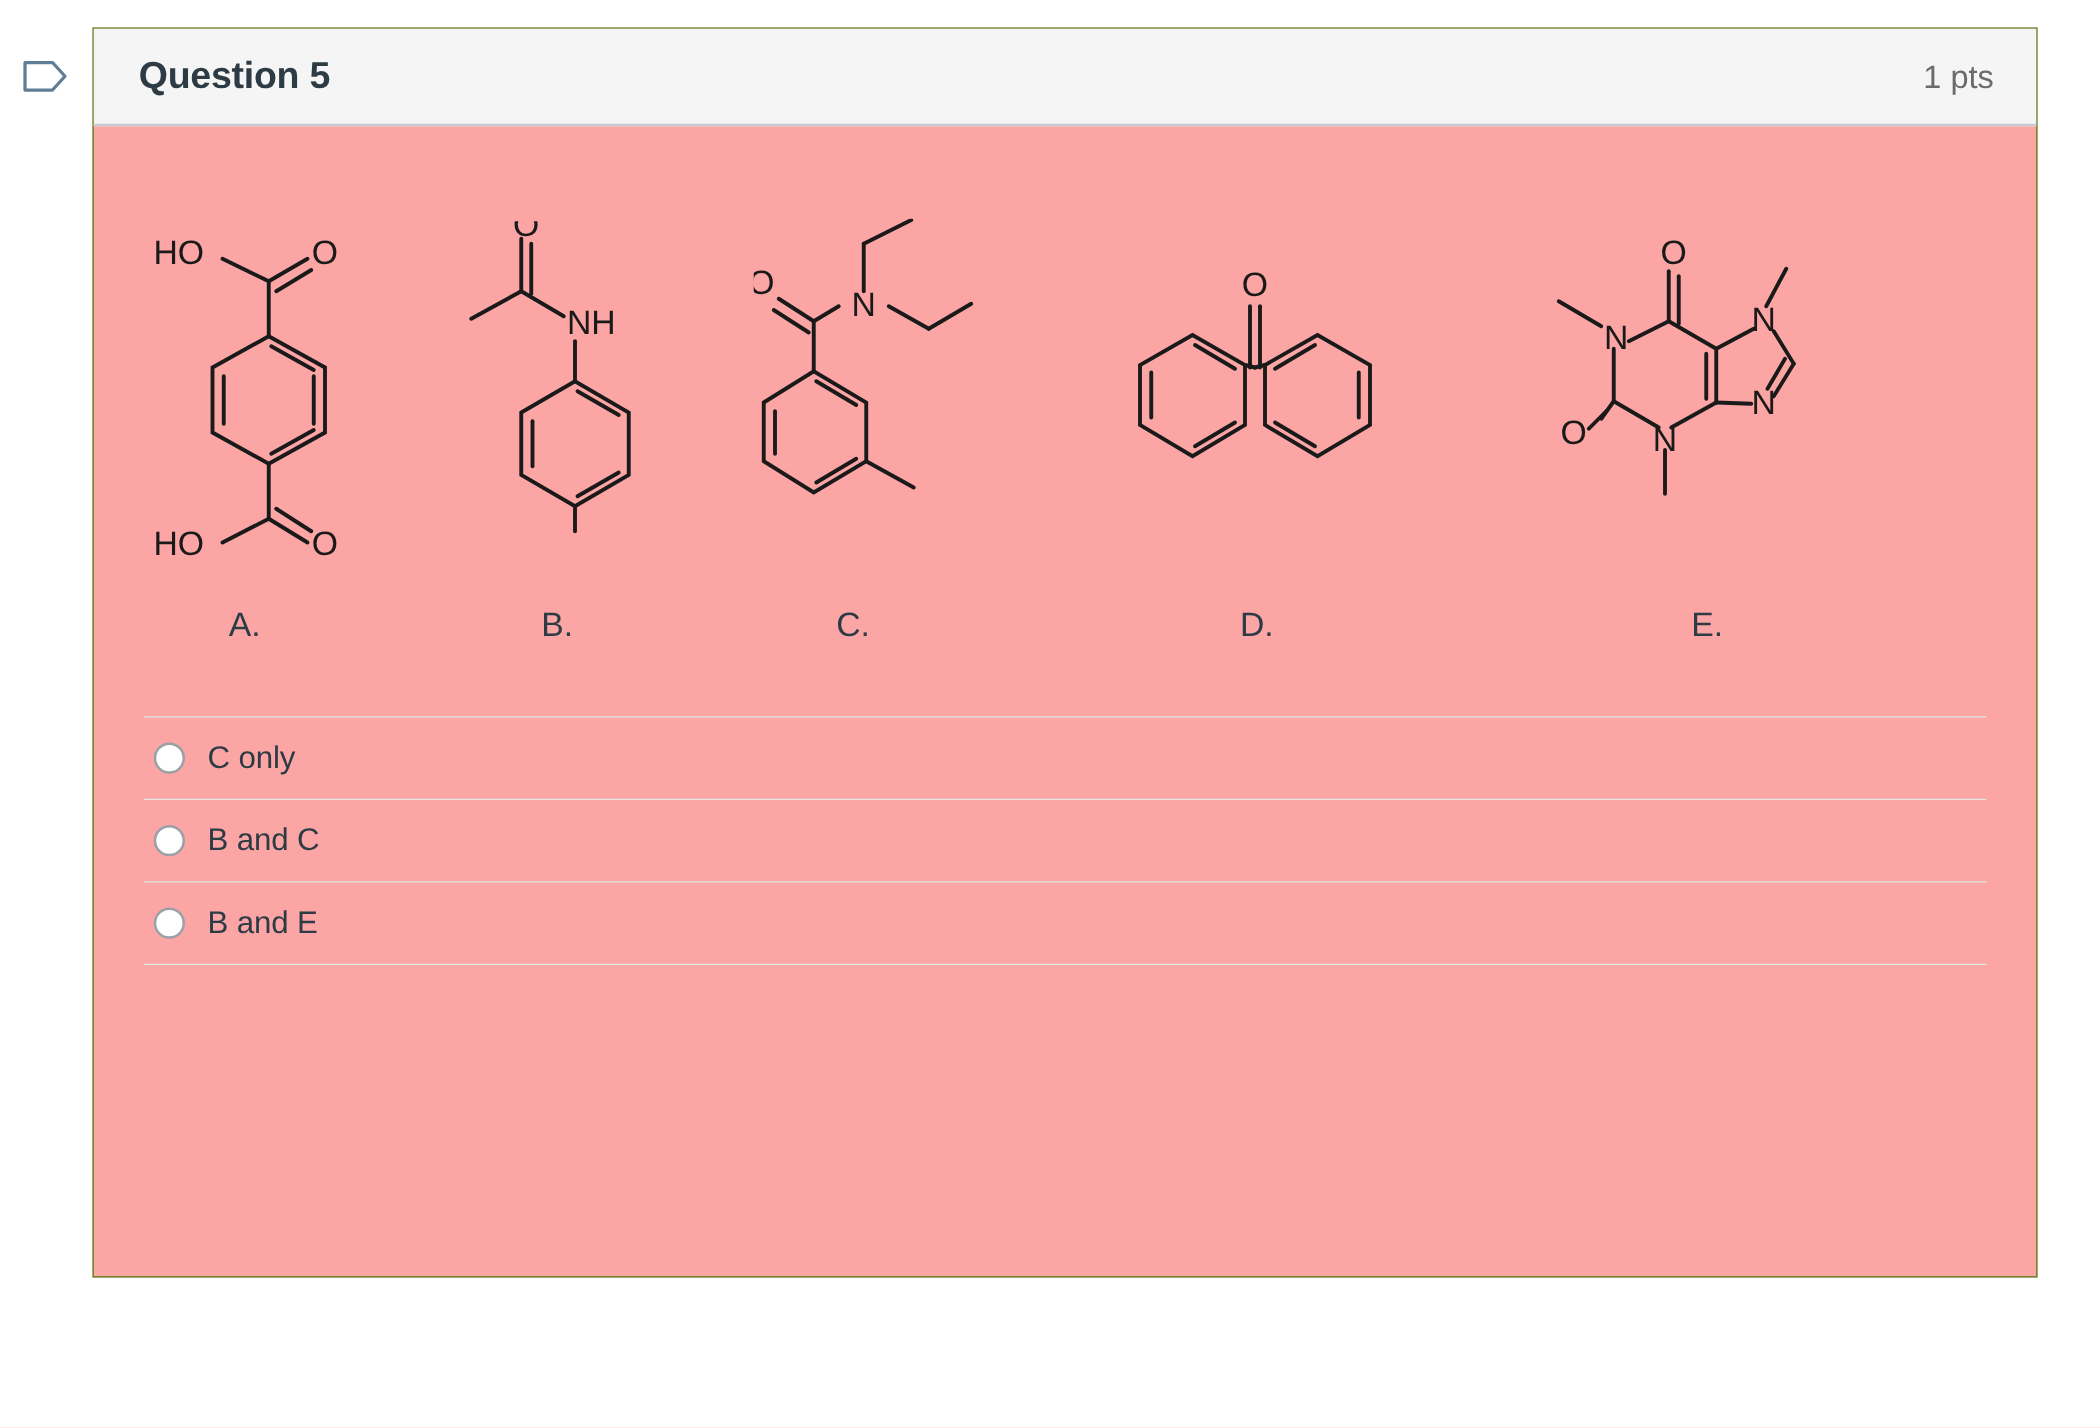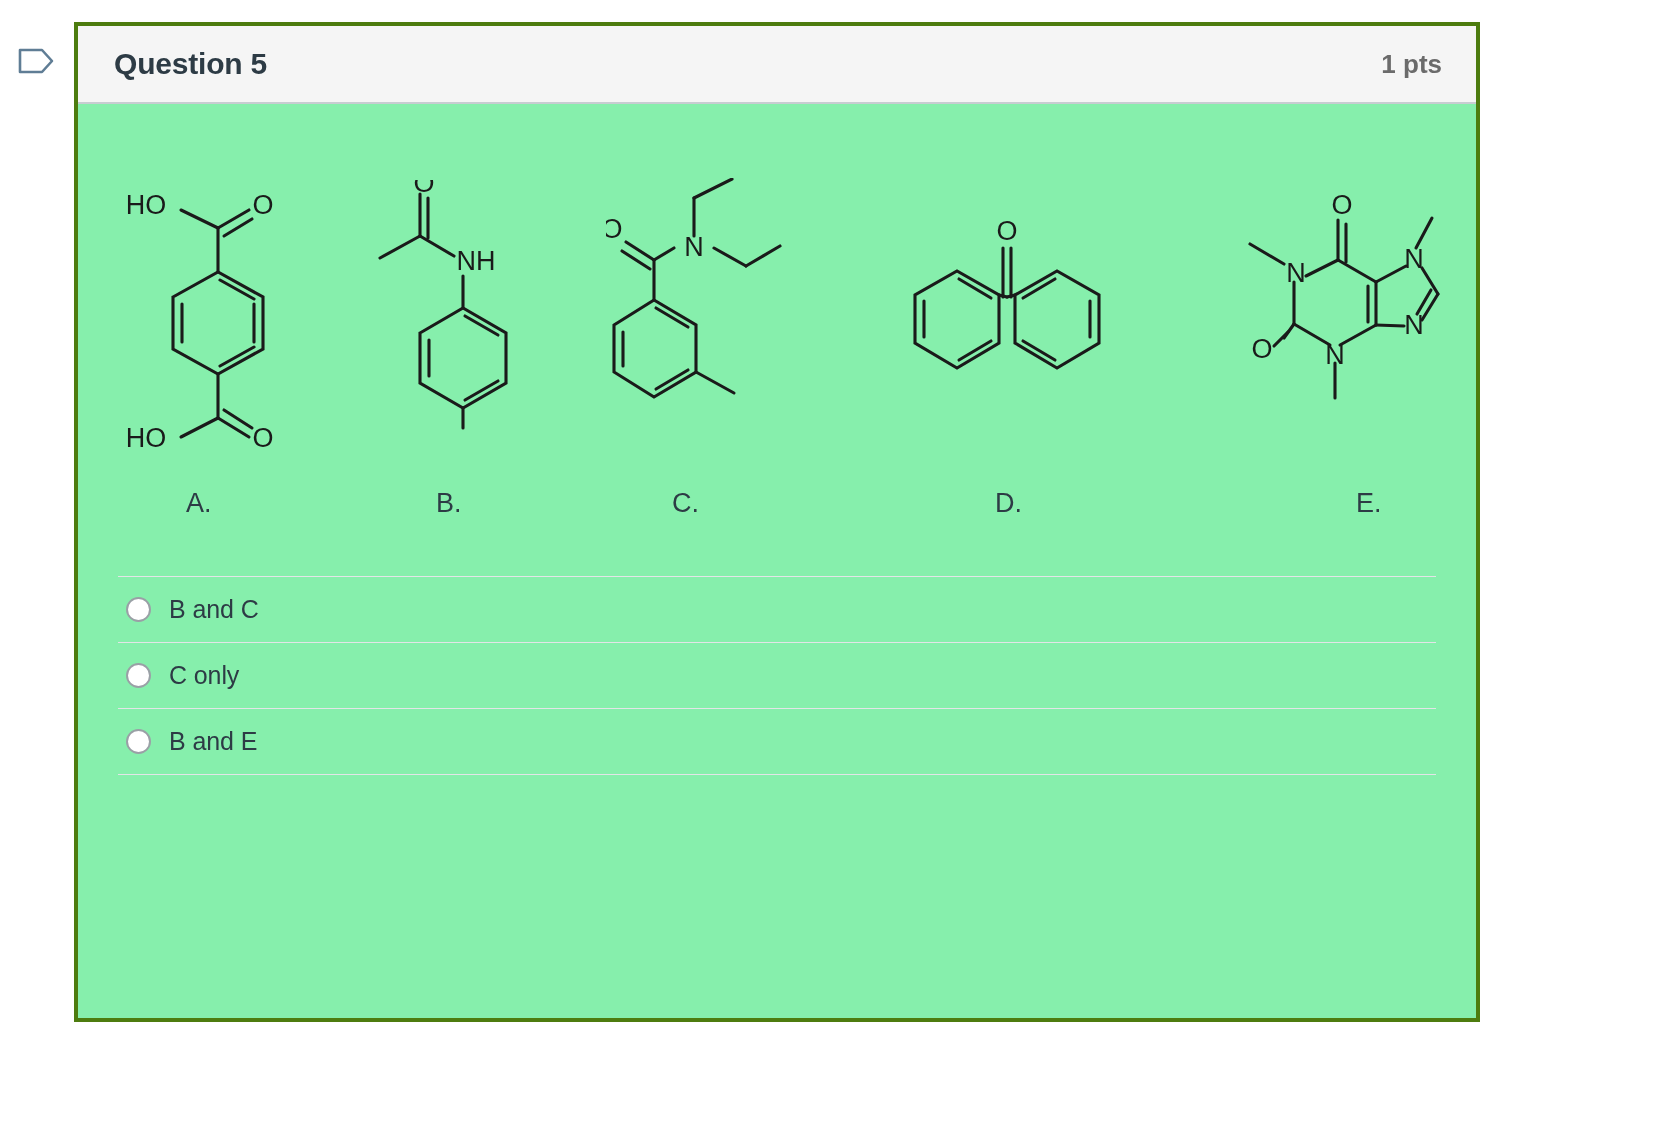--- a/index.html
+++ b/index.html
@@ -24,24 +24,24 @@
     width: 46px;
     height: 46px;
   }
   .flag-wrap svg { display: block; }
 
   
   .question-card {
     position: absolute;
     left: 74px;
     top: 22px;
-    width: 1406px;
+    width: 1556px;
     height: 1000px;
-    border: 4px solid #4d7c0f;
-    background: #86efac;
+    border: 1px solid #4d7c0f;
+    background: #fca5a5;
     box-sizing: border-box;
   }
 
   .question-header {
     height: 78px;
     background: #f5f5f5;
     border-bottom: 2px solid #c7cdd1;
     display: flex;
     align-items: center;
     justify-content: space-between;
@@ -49,21 +49,21 @@
     box-sizing: border-box;
   }
   .question-title {
     font-size: 30px;
     font-weight: bold;
     color: #2d3b45;
     letter-spacing: -0.2px;
   }
   .question-points {
     font-size: 26px;
-    font-weight: bold;
+    font-weight: normal;
     color: #6b6b6b;
   }
 
   .question-body {
     padding: 46px 40px 0 40px;
     box-sizing: border-box;
   }
 
   .prompt {
     font-size: 25.5px;
@@ -306,26 +306,26 @@
       <span class="mol-label" style="left:318px;">B.</span>
       <span class="mol-label" style="left:554px;">C.</span>
       <span class="mol-label" style="left:877px;">D.</span>
       <span class="mol-label" style="left:1238px;">E.</span>
     </div>
 
     <div class="answers">
 
       <div class="answer-row">
         <span class="radio"></span>
-        <span class="answer-label">B and C</span>
+        <span class="answer-label">C only</span>
       </div>
 
       <div class="answer-row">
         <span class="radio"></span>
-        <span class="answer-label">C only</span>
+        <span class="answer-label">B and C</span>
       </div>
 
 
 
       <div class="answer-row">
         <span class="radio"></span>
         <span class="answer-label">B and E</span>
       </div>
 
     </div>

